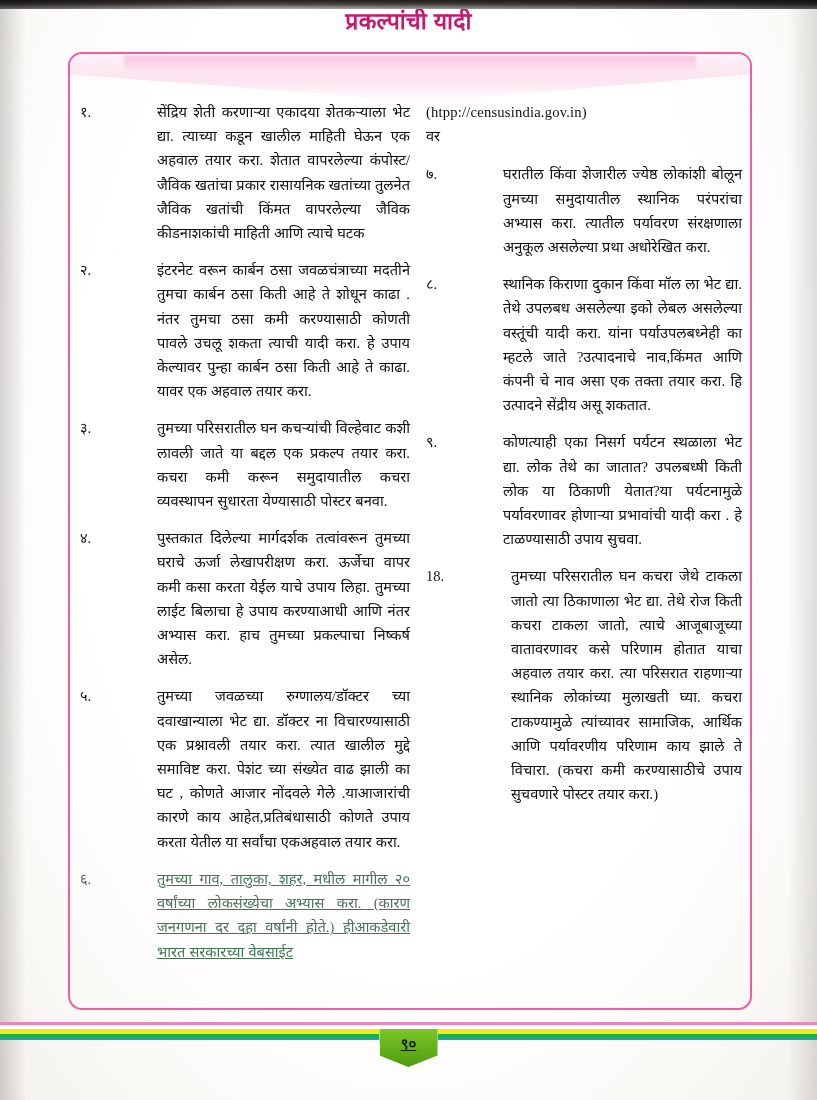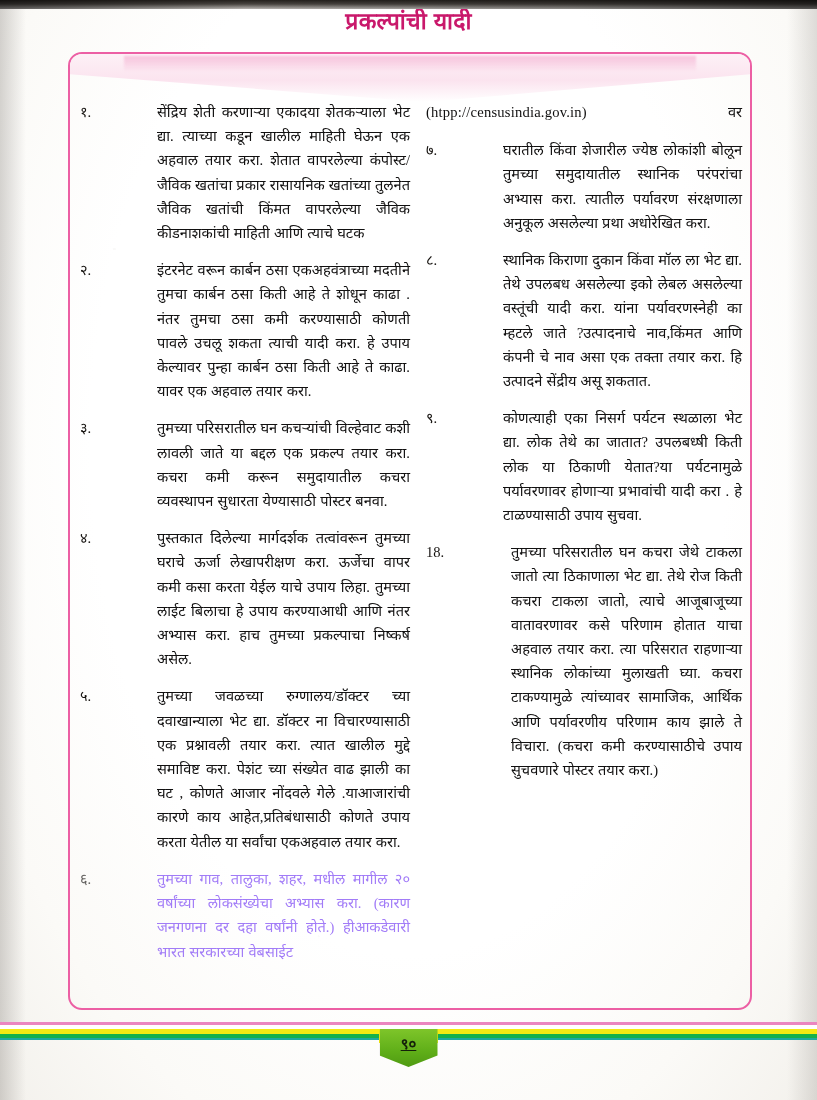--- a/index.html
+++ b/index.html
@@ -135,38 +135,38 @@
     font-size: 14.6px;
     line-height: 24.2px;
     color: #111010;
     text-align: justify;
     text-justify: inter-word;
     word-spacing: .5px;
     hyphens: none;
     margin-left: 47px;
   }
   
-  .faded .item-text { color: #8b5cf6; opacity: .80; }
+  .faded .item-text { color: #14532d; opacity: .80; text-decoration: underline; }
   .faded .item-num  { color: #3c3a38; opacity: .80; }
 
   
   .cont-block {
     font-family: "Liberation Serif", "DejaVu Serif", serif;
     font-size: 14.6px;
     line-height: 24.2px;
     color: #111010;
     text-align: justify;
     margin: 0 0 14px 0;
   }
   .cont-block .url {
     font-family: "Liberation Serif", "DejaVu Serif", serif;
     letter-spacing: .2px;
   }
   .cont-first-line{
-    display:flex; justify-content:space-between; align-items:baseline;
+    display:flex; justify-content:space-between; align-items:baseline;flex-direction:column;
   }
 
   
   .footer-stripes {
     position: absolute;
     left: 0; top: 1022px;
     width: 817px; height: 16px;
     z-index: 10;
   }
   .stripe {
@@ -239,21 +239,21 @@
 
   <div class="col col-left">
 
     <div class="item">
       <div class="item-num">१.</div>
       <div class="item-text">सेंद्रिय शेती करणाऱ्या एकादया शेतकऱ्याला भेट द्या. त्याच्या कडून  खालील माहिती घेऊन एक अहवाल तयार करा. शेतात वापरलेल्या कंपोस्ट/ जैविक खतांचा प्रकार रासायनिक खतांच्या तुलनेत जैविक खतांची किंमत वापरलेल्या जैविक कीडनाशकांची माहिती आणि त्याचे घटक</div>
     </div>
 
     <div class="item">
       <div class="item-num">२.</div>
-      <div class="item-text">इंटरनेट वरून कार्बन ठसा एकअहवंत्राच्या मदतीने तुमचा कार्बन ठसा किती आहे ते शोधून काढा . नंतर तुमचा ठसा कमी करण्यासाठी कोणती पावले उचलू शकता त्याची यादी करा. हे उपाय केल्यावर पुन्हा कार्बन ठसा किती आहे ते काढा. यावर एक अहवाल तयार करा.</div>
+      <div class="item-text">इंटरनेट वरून कार्बन ठसा जवळचंत्राच्या मदतीने तुमचा कार्बन ठसा किती आहे ते शोधून काढा . नंतर तुमचा ठसा कमी करण्यासाठी कोणती पावले उचलू शकता त्याची यादी करा. हे उपाय केल्यावर पुन्हा कार्बन ठसा किती आहे ते काढा. यावर एक अहवाल तयार करा.</div>
     </div>
 
     <div class="item">
       <div class="item-num">३.</div>
       <div class="item-text">तुमच्या परिसरातील घन कचऱ्यांची विल्हेवाट कशी लावली जाते या बद्दल एक प्रकल्प तयार करा. कचरा कमी करून समुदायातील  कचरा व्यवस्थापन  सुधारता येण्यासाठी पोस्टर बनवा.</div>
     </div>
 
     <div class="item">
       <div class="item-num">४.</div>
       <div class="item-text">पुस्तकात दिलेल्या मार्गदर्शक तत्वांवरून तुमच्या घराचे ऊर्जा लेखापरीक्षण करा. ऊर्जेचा वापर कमी कसा करता येईल याचे उपाय लिहा. तुमच्या लाईट बिलाचा हे उपाय करण्याआधी आणि नंतर अभ्यास करा. हाच तुमच्या प्रकल्पाचा निष्कर्ष असेल.</div>
@@ -280,21 +280,21 @@
       </div>
     </div>
 
     <div class="item">
       <div class="item-num">७.</div>
       <div class="item-text">घरातील किंवा शेजारील ज्येष्ठ लोकांशी बोलून तुमच्या समुदायातील स्थानिक परंपरांचा अभ्यास करा. त्यातील पर्यावरण संरक्षणाला अनुकूल असलेल्या प्रथा अधोरेखित करा.</div>
     </div>
 
     <div class="item">
       <div class="item-num">८.</div>
-      <div class="item-text">स्थानिक किराणा दुकान किंवा मॉल ला भेट द्या. तेथे उपलबध असलेल्या इको लेबल असलेल्या वस्तूंची यादी करा. यांना पर्यावरणस्नेही का म्हटले जाते ?उत्पादनाचे नाव,किंमत आणि कंपनी चे नाव असा एक तक्ता तयार करा. हि उत्पादने सेंद्रीय असू शकतात.</div>
+      <div class="item-text">स्थानिक किराणा दुकान किंवा मॉल ला भेट द्या. तेथे उपलबध असलेल्या इको लेबल असलेल्या वस्तूंची यादी करा. यांना पर्याउपलबध्नेही का म्हटले जाते ?उत्पादनाचे नाव,किंमत आणि कंपनी चे नाव असा एक तक्ता तयार करा. हि उत्पादने सेंद्रीय असू शकतात.</div>
     </div>
 
     <div class="item">
       <div class="item-num">९.</div>
       <div class="item-text">कोणत्याही एका निसर्ग पर्यटन स्थळाला भेट द्या. लोक तेथे का जातात? उपलबध्षी किती लोक या ठिकाणी येतात?या पर्यटनामुळे पर्यावरणावर होणाऱ्या प्रभावांची यादी करा . हे टाळण्यासाठी उपाय सुचवा.</div>
     </div>
 
 
     <div class="item">
       <div class="item-num wide">18.</div>

